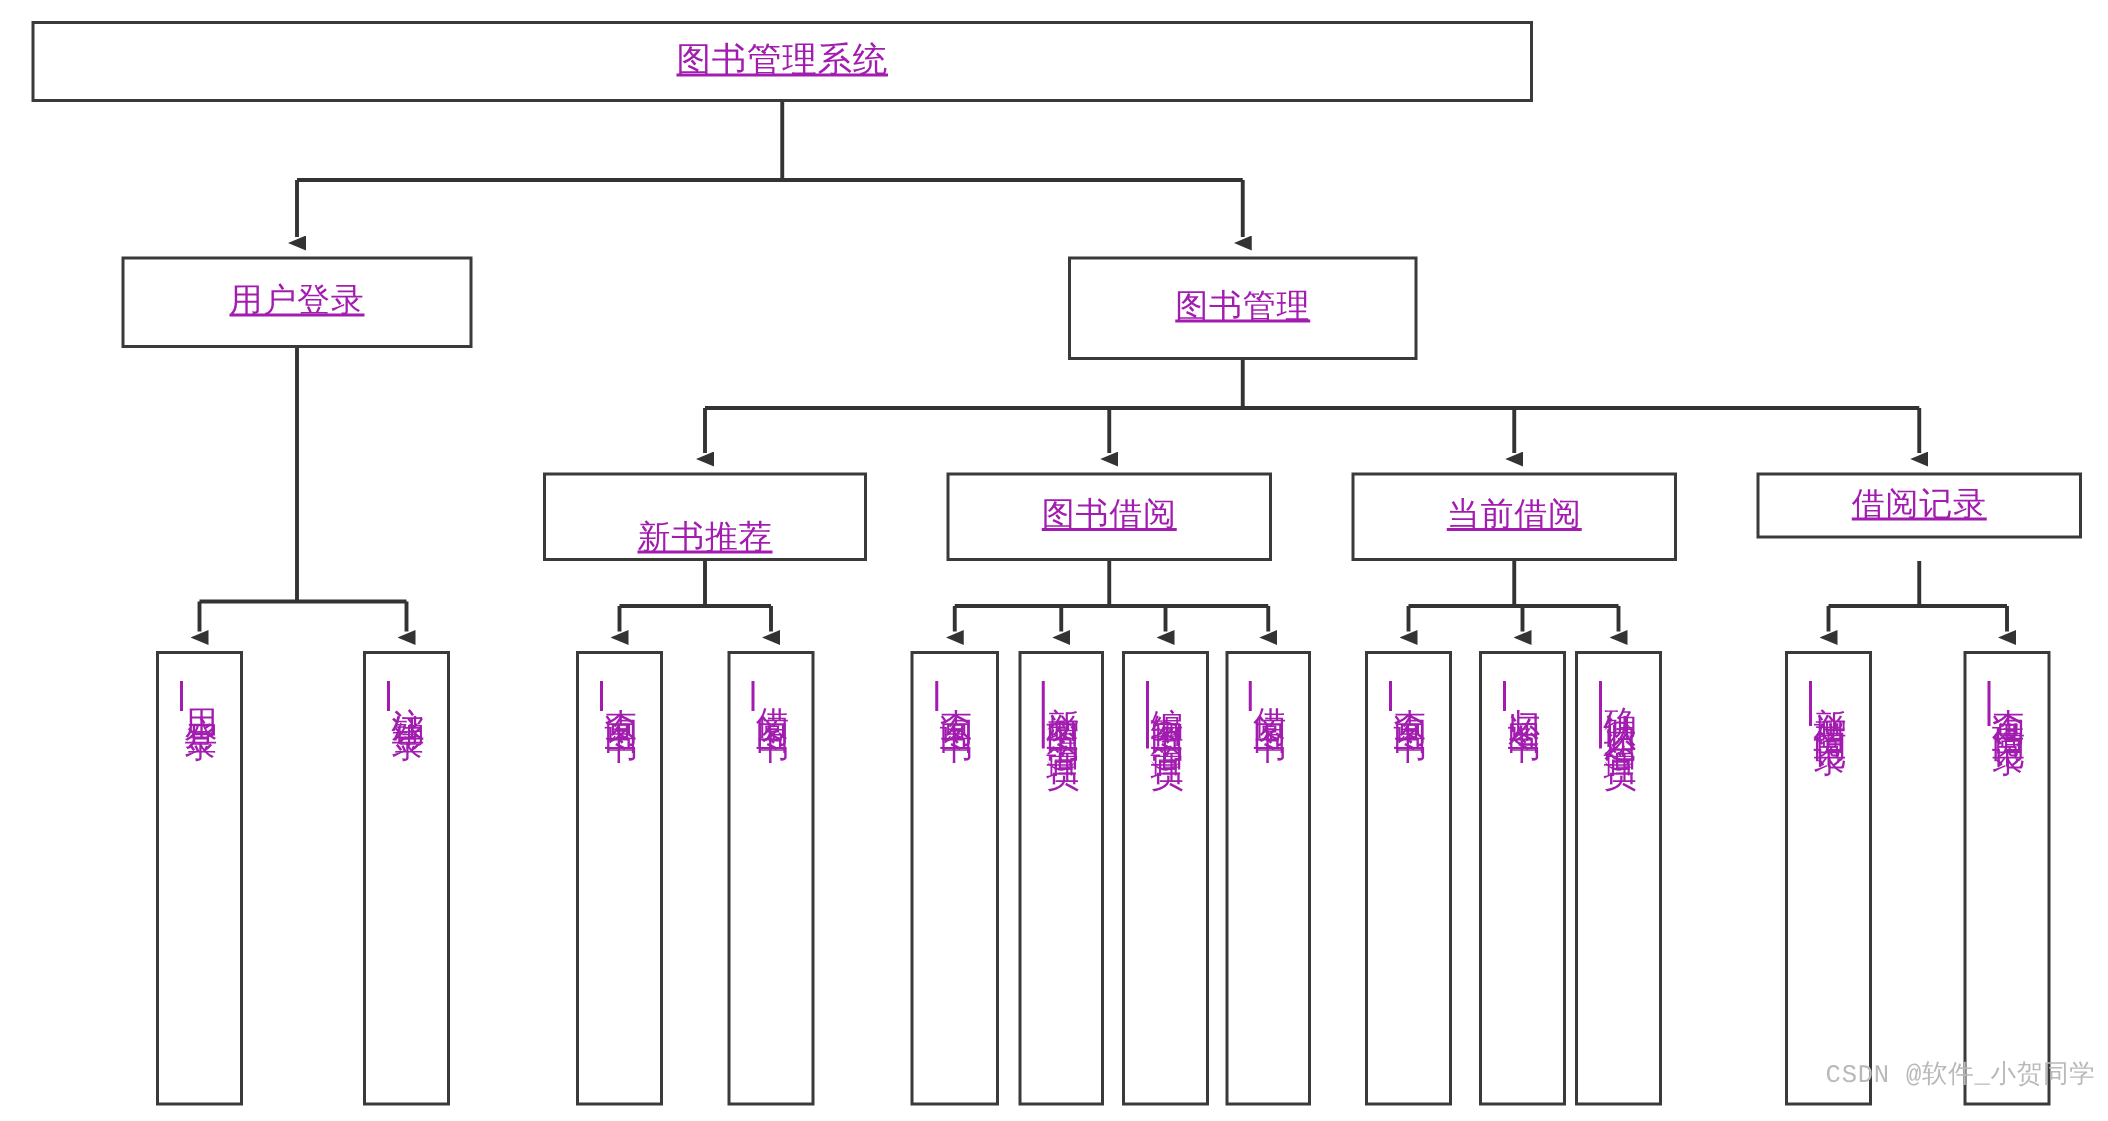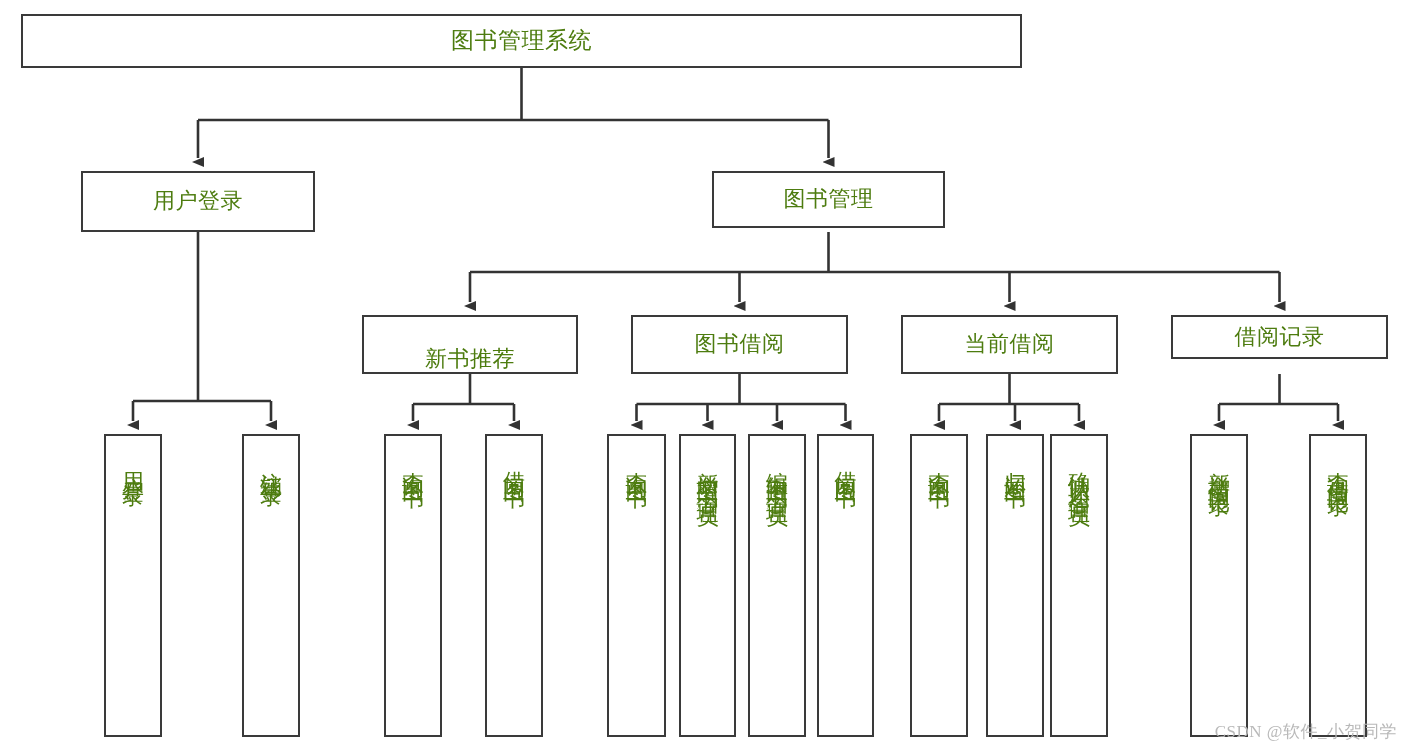--- a/index.html
+++ b/index.html
@@ -32,24 +32,25 @@
     position: absolute;
     box-sizing: border-box;
     background: #ffffff;
     border: 2px solid #3a3a3a;
     display: flex;
     align-items: center;
     justify-content: center;
     overflow: hidden;
   }
   .node .node-label {
-    color: #4d7c0f;
+    color: #a21caf;
     text-align: center;
     line-height: 1.12;
     white-space: pre;
+    text-decoration: underline;
   }
   
   .node-h .node-label {
     font-size: 22px;
     letter-spacing: 0.5px;
   }
   .node-root .node-label {
     font-size: 23px;
   }
   
@@ -61,25 +62,25 @@
     writing-mode: vertical-rl;
     text-orientation: upright;
     font-size: 22px;
     line-height: 1.0;
     letter-spacing: 5px;
     white-space: pre;
   }
   .watermark {
     position: absolute;
     right: 8px;
-    bottom: 4px;
+    bottom: 20px;
     font-size: 17px;
     color: #b9b9b9;
     letter-spacing: 0.5px;
-    font-family: Liberation Serif, serif;
+    font-family: Liberation Mono, monospace;
     white-space: nowrap;
   }
 </style>
 </head>
 <body>
 
 <div id="diagram-root">
 
   <svg class="wires" viewBox="0 0 1405 747" preserveAspectRatio="none">
     <defs>
@@ -124,21 +125,21 @@
       </g>
   </svg>
 
   <div class="node node-h node-root" style="left: 21px; top: 14px; width: 1001px; height: 54px; border-color: rgb(58, 58, 58); background: rgb(255, 255, 255);">
     <span class="node-label">图书管理系统</span>
   </div>
 
   <div class="node node-h" style="left: 81px; top: 171px; width: 234px; height: 61px; border-color: rgb(58, 58, 58); background: rgb(255, 255, 255);">
     <span class="node-label">用户登录</span>
   </div>
-  <div class="node node-h" style="left: 712px; top: 171px; width: 233px; height: 57px; border-color: rgb(58, 58, 58); background: rgb(255, 255, 255); align-items: center;">
+  <div class="node node-h" style="left: 712px; top: 171px; width: 233px; height: 69px; border-color: rgb(58, 58, 58); background: rgb(255, 255, 255); align-items: center;">
     <span class="node-label">图书管理</span>
   </div>
 
   <div class="node node-h" style="left: 362px; top: 315px; width: 216px; height: 59px; border-color: rgb(58, 58, 58); background: rgb(255, 255, 255); align-items: flex-end;">
     <span class="node-label">新书推荐</span>
   </div>
   <div class="node node-h" style="left: 901px; top: 315px; width: 217px; height: 59px; border-color: rgb(58, 58, 58); background: rgb(255, 255, 255);">
     <span class="node-label">当前借阅</span>
   </div>
   <div class="node node-h" style="left: 631px; top: 315px; width: 217px; height: 59px; border-color: rgb(58, 58, 58); background: rgb(255, 255, 255);">

